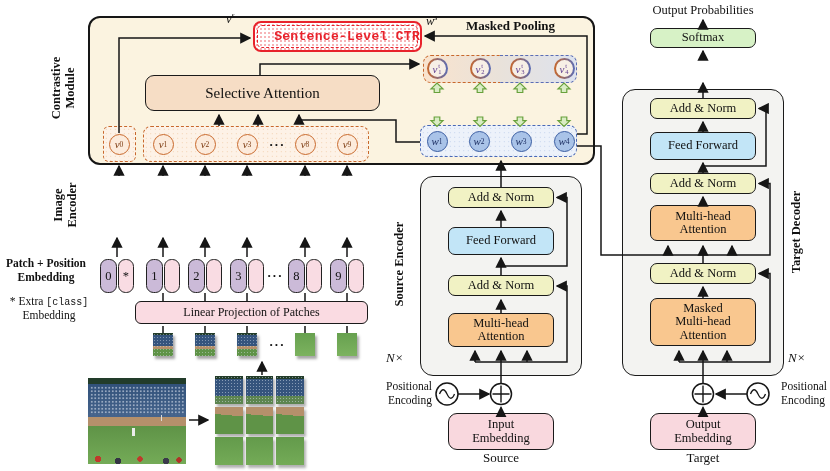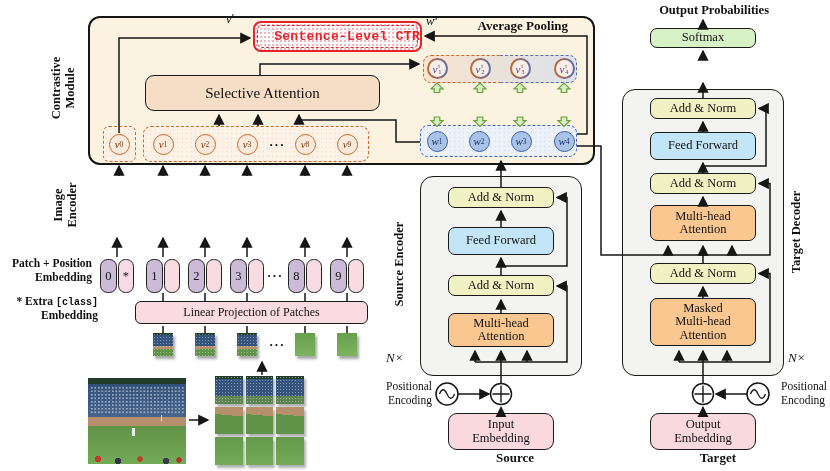--- a/index.html
+++ b/index.html
@@ -43,21 +43,21 @@
        background:linear-gradient(#f7efe6,#f7efe6) padding-box,linear-gradient(90deg,#c8682c,#5b6db5) border-box;}
   .ss{display:inline-flex;flex-direction:column;align-items:flex-start;font-size:6.5px;line-height:5.5px;
       margin-left:1px;font-style:normal;}
   .rot{transform:rotate(-90deg);transform-origin:center;font-weight:bold;text-align:center;
        font-size:12.5px;line-height:1.15;}
   .lab{font-size:11.5px;line-height:1.2;}
   .mathlab{font-size:12.5px;font-style:italic;}
   .mathlab sup{font-size:8px;}
   .nx{font-style:italic;font-size:13px;}
   .bold{font-weight:bold;}
-  .center{text-align:right;font-weight:bold;}
+  .center{text-align:center;}
   .right{text-align:right;}
   .dots{font-size:13px;font-weight:bold;letter-spacing:1px;text-align:center;}
   .pair{display:flex;height:34px;}
   .pill{width:16.5px;border:1.4px solid #222;border-radius:7.5px;display:flex;align-items:center;
         justify-content:center;font-size:12.5px;box-sizing:border-box;}
   .pill+.pill{margin-left:1px;}
   .purple{background:#cbbad8;}
   .pinkp{background:#f9dce3;}
   .thumb{width:20px;height:23px;box-shadow:2px 2.5px 2.5px rgba(60,60,60,0.45);}
   .thumb-stadium{background-image:radial-gradient(rgba(220,228,240,0.45) 0.6px,transparent 0.8px),
@@ -96,21 +96,21 @@
 
 <div class="stage">
 
   <div class="abs panel-cream" style="left:88px;top:16px;width:507px;height:149px"></div>
 
   <div class="abs rot" style="left:4px;top:73px;width:120px;height:30px">
     <div>Contrastive</div>
     <div>Module</div>
   </div>
 
-  <div class="abs bold center" style="left:453px;top:18px;width:115px;font-size:13px">Average Pooling</div>
+  <div class="abs bold center" style="left:453px;top:18px;width:115px;font-size:13px">Masked Pooling</div>
 
   <div class="abs ctr" style="left:253px;top:21px;width:169px;height:31px;font-size:13px">
       <span>Sentence-Level CTR</span>
     </div>
 
   <div class="abs mathlab" style="left:226px;top:11px"><i>v</i><sup>s</sup></div>
   <div class="abs mathlab" style="left:426px;top:13px"><i>w</i><sup>s</sup></div>
 
   <div class="abs box c-sa" style="left:145px;top:75px;width:235px;height:36px;font-size:15px;border-radius:9px">
       <span>Selective Attention</span>

